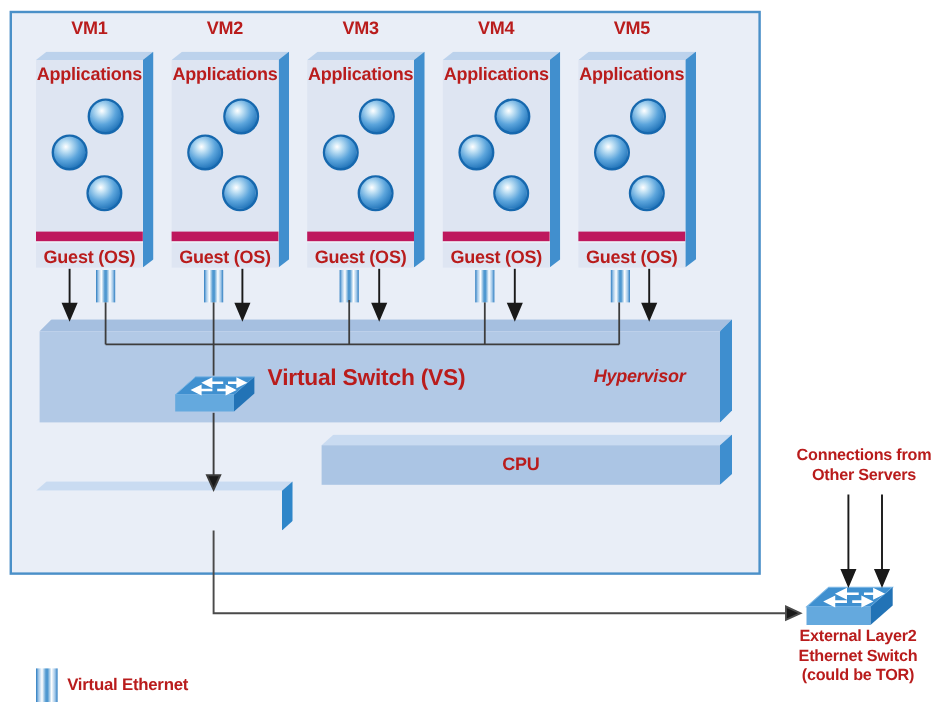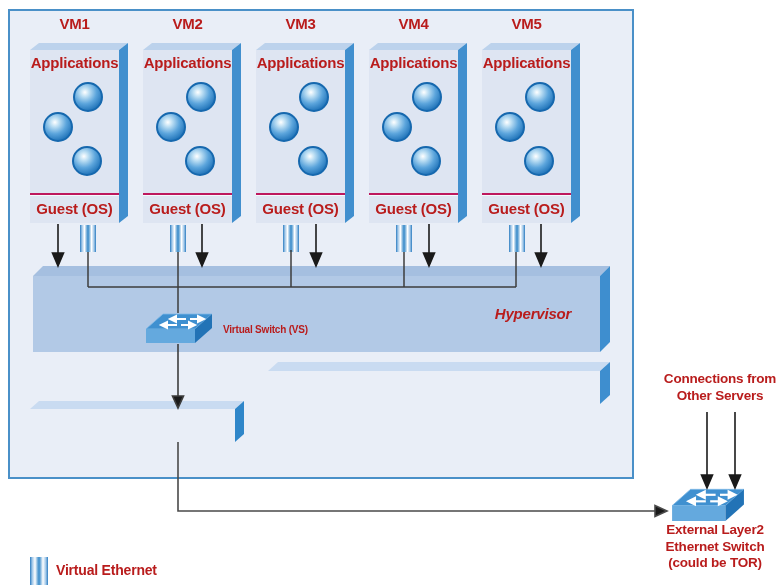--- a/index.html
+++ b/index.html
@@ -24,38 +24,38 @@
       clip-path:polygon(0 100%,9px 0,100% 0,calc(100% - 9px) 100%);}
   .vm-box .b-right{width:9px;height:180px;background:#418fce;
       clip-path:polygon(0 7px,100% 0,100% calc(100% - 7px),0 100%);}
   .vm-box .b-face{left:0;top:7px;width:89px;height:173px;background:#dee5f2;}
   .apps-label{position:absolute;left:0;top:4px;width:100%;text-align:center;font-size:15px;}
   .sphere{position:absolute;width:30px;height:30px;border-radius:50%;
       border:2px solid #1668ae;box-sizing:border-box;
       background:radial-gradient(circle at 38% 32%,#ffffff 0%,#bfe0f4 18%,#5ca5dc 48%,#1f72b8 80%,#1a63a4 100%);}
   .s1{left:43px;top:32px;} .s2{left:13px;top:62px;} .s3{left:42px;top:96px;}
   .guest{position:absolute;left:0;top:143px;width:100%;height:30px;
-      border-top:2px solid #be185d;box-shadow:inset 0 1px 0 #f6f9fc;
+      border-top:8px solid #be185d;box-shadow:inset 0 1px 0 #f6f9fc;
       text-align:center;font-size:15px;line-height:28px;box-sizing:border-box;}
 
   
   .adapter{position:absolute;top:210px;width:16px;height:27px;
       background:linear-gradient(90deg,#2c7cc0 0%,#9fc6e8 12%,#ffffff 28%,#4f98d0 46%,#4f98d0 54%,#ffffff 72%,#9fc6e8 88%,#2c7cc0 100%);}
   .vm-group .adapter{left:27px;}
   .vm-group.first .adapter{left:50px;}
 
   
   .hyp{left:33px;top:266px;width:577px;height:86px;}
   .hyp .b-top{height:10px;background:#a5bfe0;
       clip-path:polygon(0 100%,10px 0,100% 0,calc(100% - 10px) 100%);}
   .hyp .b-right{width:10px;height:86px;background:#3e8ecf;
       clip-path:polygon(0 10px,100% 0,100% calc(100% - 10px),0 100%);}
   .hyp .b-face{left:0;top:10px;width:567px;height:76px;background:#b2c9e6;}
   .hyp-label{position:absolute;left:440px;top:29px;width:120px;text-align:center;font-size:15px;font-style:italic;}
-  .vs-label{position:absolute;left:223px;top:324px;font-size:10px;}
+  .vs-label{position:absolute;left:223px;top:305px;font-size:19px;}
 
   
   .cpu{left:268px;top:362px;width:342px;height:42px;}
   .cpu .b-top{height:9px;background:#c9dbf1;
       clip-path:polygon(0 100%,10px 0,100% 0,calc(100% - 10px) 100%);}
   .cpu .b-right{width:10px;height:42px;background:#3e8ecf;
       clip-path:polygon(0 9px,100% 0,100% calc(100% - 9px),0 100%);}
   .cpu .b-face{left:0;top:9px;width:332px;height:33px;background:#abc5e4;
       text-align:center;line-height:33px;font-size:15px;}
 
@@ -191,20 +191,21 @@
         <polygon points="22,12 22,18 16,15"></polygon>
       <line x1="36" y1="15" x2="44" y2="15"></line>
         <polygon points="44,12 44,18 50,15"></polygon>
     </g>
   </svg>
   <div class="vs-label">Virtual Switch (VS)</div>
 
   <div class="box3d cpu">
     <div class="b-top"></div>
     <div class="b-right"></div>
+    <div class="b-face">CPU</div>
   </div>
 
   <div class="box3d pea">
     <div class="b-top"></div>
     <div class="b-right"></div>
   </div>
 
   <div class="conn-note">
     <div>Connections from</div>
     <div>Other Servers</div>

